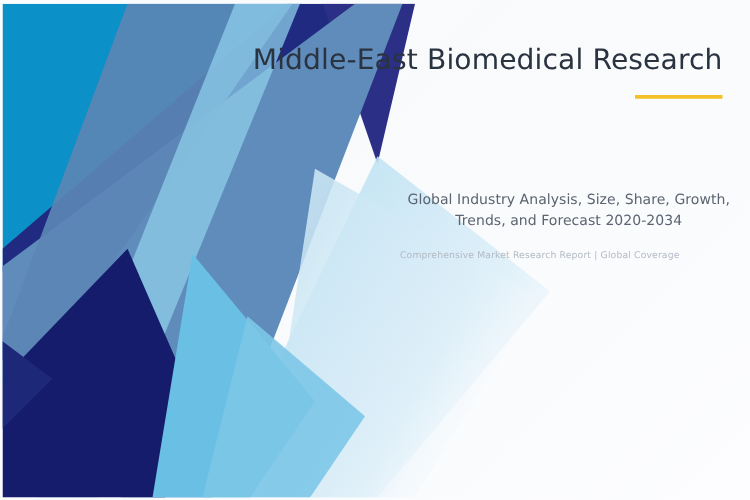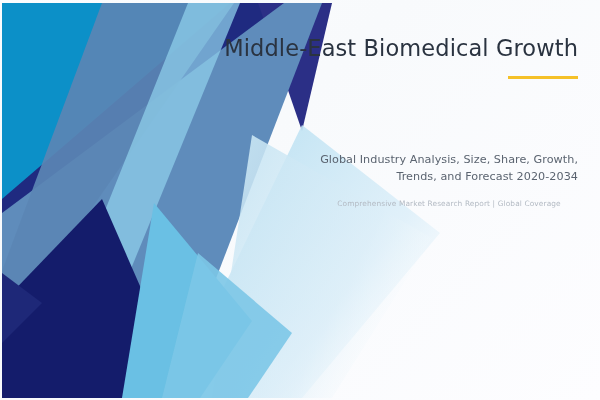--- a/index.html
+++ b/index.html
@@ -67,38 +67,38 @@
     display: block;
     width: 70px;
     height: 3px;
     background: #f5c128;
     margin-left: auto;
     margin-top: 5px;
   }
 
   #subtitle-block {
     position: absolute;
-    left: 300px;
+    left: 316px;
     top: 152px;
     width: 278px;
-    text-align: right;
+    text-align: center;
   }
   .subtitle-line {
     font-size: 11.2px;
     font-weight: 400;
     color: #5b6470;
     line-height: 1.48;
     letter-spacing: 0.05px;
   }
   #tagline {
     position: absolute;
     left: 320px;
     top: 199px;
     width: 258px;
-    text-align: center;
+    text-align: left;
     font-size: 7.4px;
     font-weight: 400;
     color: #b3bac3;
     letter-spacing: 0.12px;
     line-height: 1.4;
   }
 </style>
 </head>
 <body>
 
@@ -143,21 +143,21 @@
         <polygon points="152,200 250,318 198,395 120,395" fill="#6ac0e4"></polygon>
 
         <polygon points="196,250 290,330 246,395 160,395" fill="#7cc7e7" opacity="0.9"></polygon>
 
         <polygon points="0,270 40,300 0,340" fill="#1e2878"></polygon>
       </g>
     </svg>
   </div>
 
   <div id="text-block">
-    <div class="title-line">Middle-East Biomedical Growth</div>
+    <div class="title-line">Middle-East Biomedical Research</div>
     <div class="market-wrap">
       <span class="gold-rule"></span>
     </div>
   </div>
 
   <div id="subtitle-block">
     <div class="subtitle-line">Global Industry Analysis, Size, Share, Growth,</div>
     <div class="subtitle-line">Trends, and Forecast 2020-2034</div>
   </div>
 

